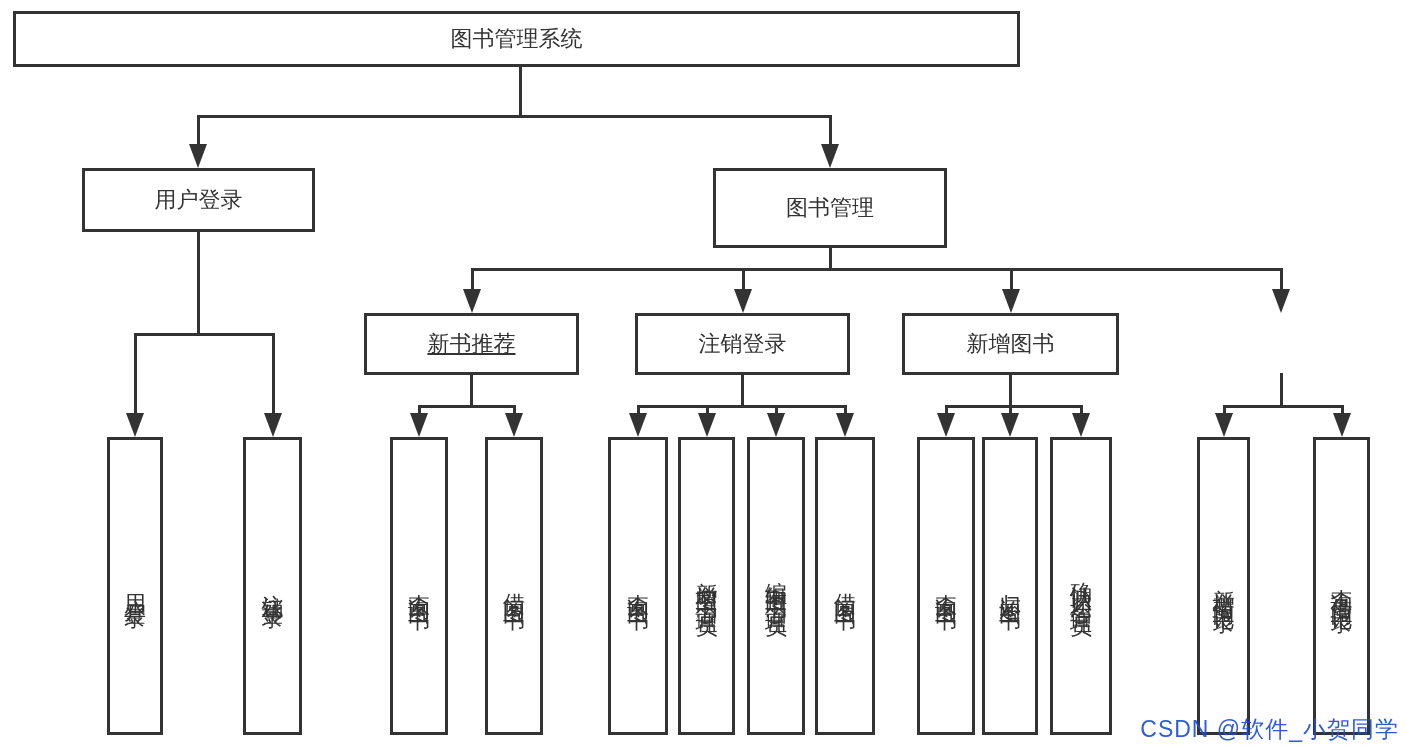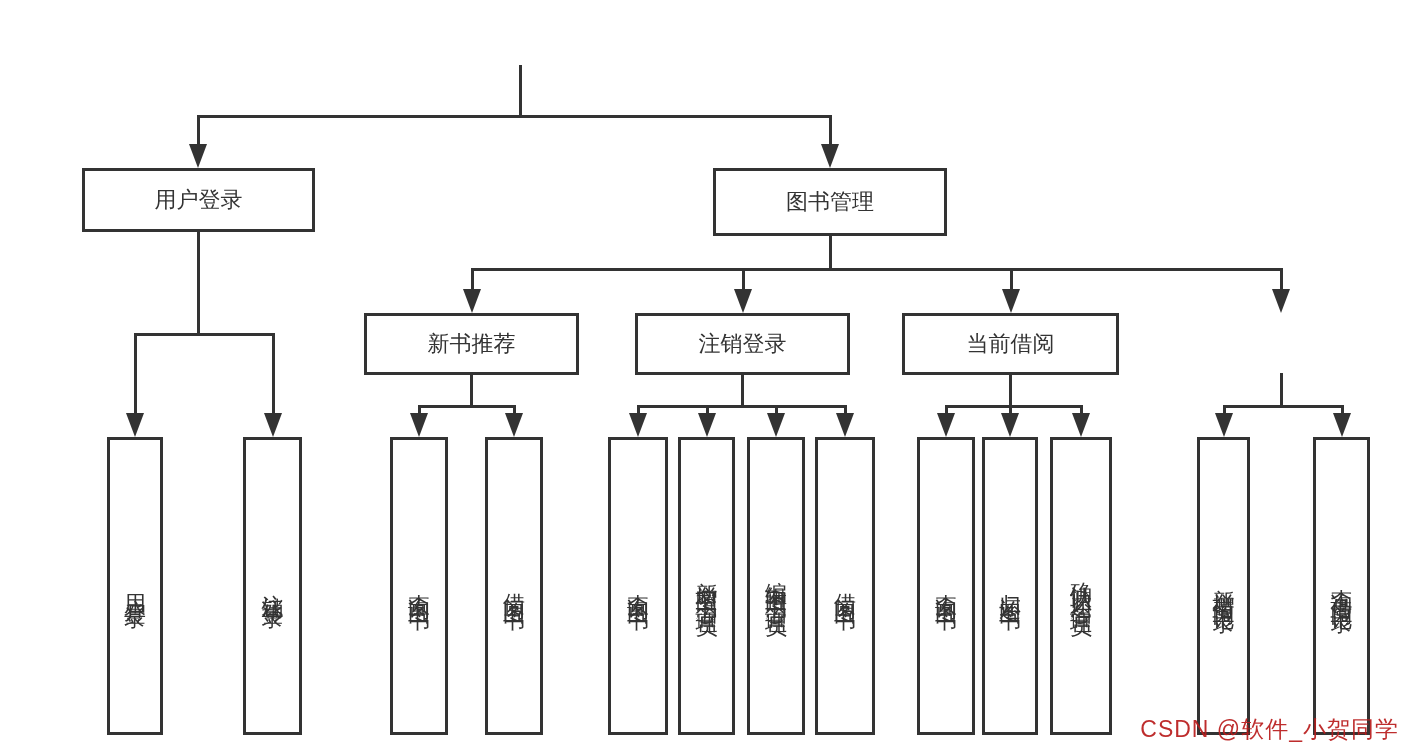--- a/index.html
+++ b/index.html
@@ -45,45 +45,48 @@
     border-right:9px solid transparent;
     border-top:24px solid #333333;
     z-index:1;
   }
   .watermark{
     position:absolute;
     right:6px;
     bottom:2px;
     font-size:23px;
     letter-spacing:1px;
-    color:#b91c1c;
+    color:#1d4ed8;
     opacity:0.92;
     z-index:5;
     white-space:nowrap;
   }
 </style>
 </head>
 <body>
 
 <div id="canvas">
   <div class="watermark">CSDN @软件_小贺同学</div>
+<div class="node" style="left: 13px; top: 11px; width: 1007px; height: 56px;">
+      <span class="lbl">图书管理系统</span>
+    </div>
     <div class="node" style="left: 82px; top: 168px; width: 233px; height: 64px;">
       <span class="lbl">用户登录</span>
     </div>
-    <div class="node" style="left: 713px; top: 168px; width: 234px; height: 68px;">
+    <div class="node" style="left: 713px; top: 168px; width: 234px; height: 80px;">
       <span class="lbl">图书管理</span>
     </div>
-    <div class="node" style="left: 364px; top: 313px; width: 215px; height: 62px;">
+    <div class="node" style="left: 364px; top: 313px; width: 215px; height: 62px; text-decoration: underline;">
       <span class="lbl">新书推荐</span>
     </div>
     <div class="node" style="left: 635px; top: 313px; width: 215px; height: 62px;">
       <span class="lbl">注销登录</span>
     </div>
     <div class="node" style="left: 902px; top: 313px; width: 217px; height: 62px;">
-      <span class="lbl">当前借阅</span>
+      <span class="lbl">新增图书</span>
     </div>
     <div class="node vertical" style="left: 107px; top: 437px; width: 56px; height: 298px;">
       <span class="lbl">用户登录</span>
     </div>
     <div class="node vertical" style="left: 243px; top: 437px; width: 59px; height: 298px;">
       <span class="lbl">注销登录</span>
     </div>
     <div class="node vertical" style="left: 390px; top: 437px; width: 58px; height: 298px;">
       <span class="lbl">查询图书</span>
     </div>

